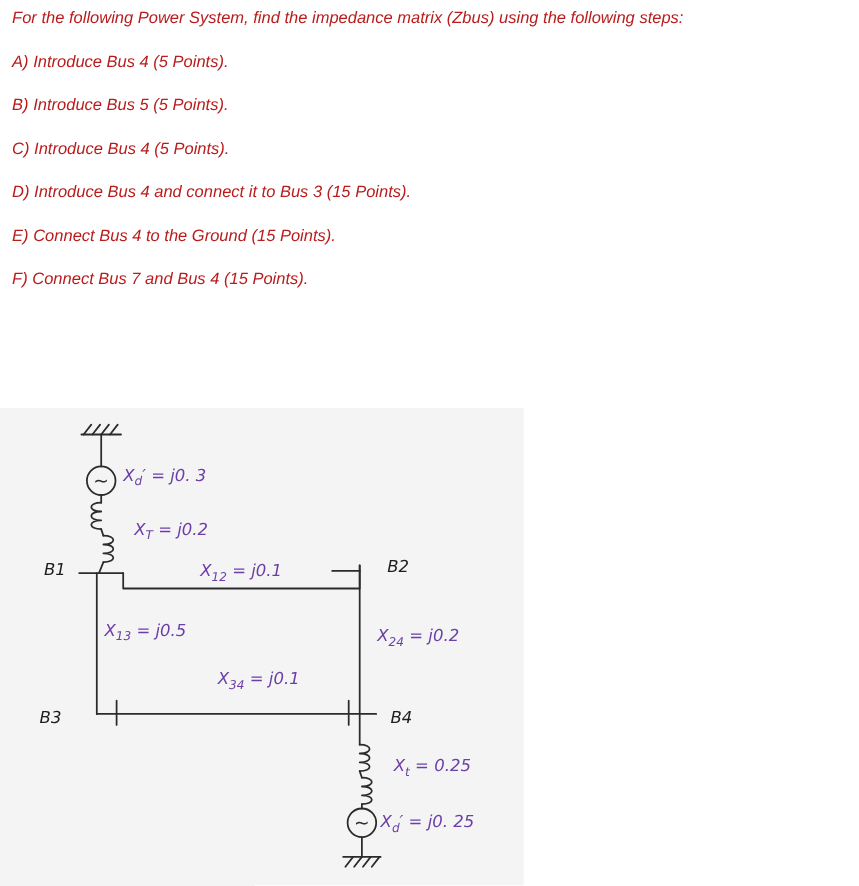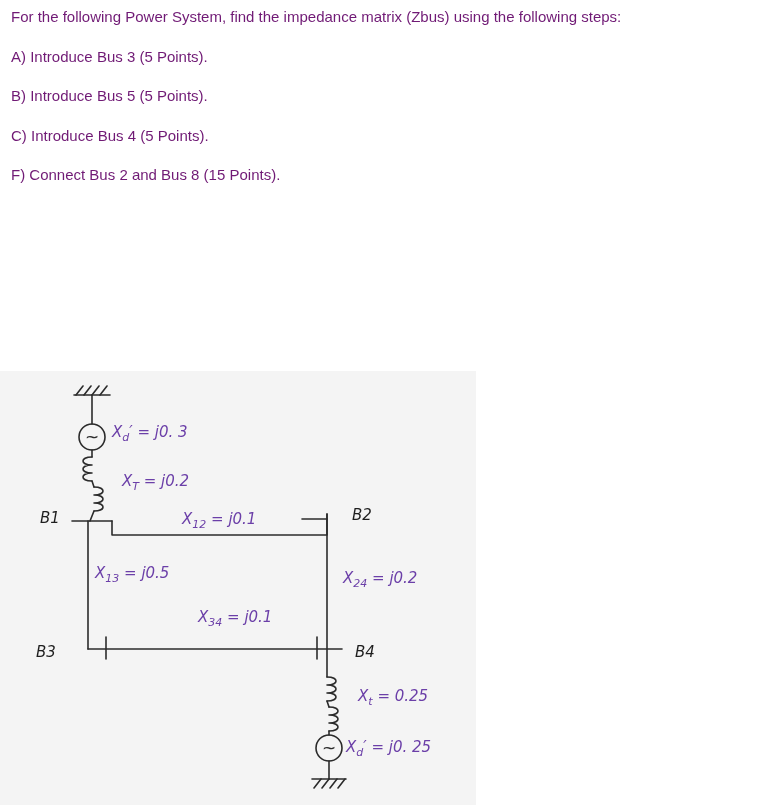--- a/index.html
+++ b/index.html
@@ -8,21 +8,22 @@
     background:#ffffff;
     font-family:"Liberation Sans", sans-serif;
     position:relative;
     overflow:hidden;
   }
   .question { padding:9px 12px 0 11px; }
   .question p {
     margin:0 0 24px 0;
     font-size:15px;
     line-height:15.5px;
-    color:#701a75;
+    color:#b91c1c;
+    font-style:italic;
   }
   .diagram {
     position:absolute;
     left:0; top:371px;
     width:476px; height:434px;
     background:#f4f4f4;
   }
   .diagram svg { display:block; }
   .ink {
     stroke:#2b2b2b;
@@ -49,24 +50,26 @@
     font-size:17px;
     fill:#2b2b2b;
     font-style:normal;
   }
 </style>
 </head>
 <body>
 
 <div class="question">
   <p>For the following Power System, find the impedance matrix (Zbus) using the following steps:</p>
-  <p>A) Introduce Bus 3 (5 Points).</p>
+  <p>A) Introduce Bus 4 (5 Points).</p>
   <p>B) Introduce Bus 5 (5 Points).</p>
   <p>C) Introduce Bus 4 (5 Points).</p>
-  <p>F) Connect Bus 2 and Bus 8  (15 Points).</p>
+  <p>D) Introduce Bus 4 and connect it to Bus 3 (15 Points).</p>
+  <p>E) Connect Bus 4 to the Ground (15 Points).</p>
+  <p>F) Connect Bus 7 and Bus 4  (15 Points).</p>
 </div>
 
 <div class="diagram">
   <svg width="476" height="434" viewBox="0 0 476 434">
 
     <g class="ink">
       <path d="M74,24 H110"></path>
       <path d="M76,24 L83,15"></path>
       <path d="M84,24 L91,15"></path>
       <path d="M92,24 L99,15"></path>

